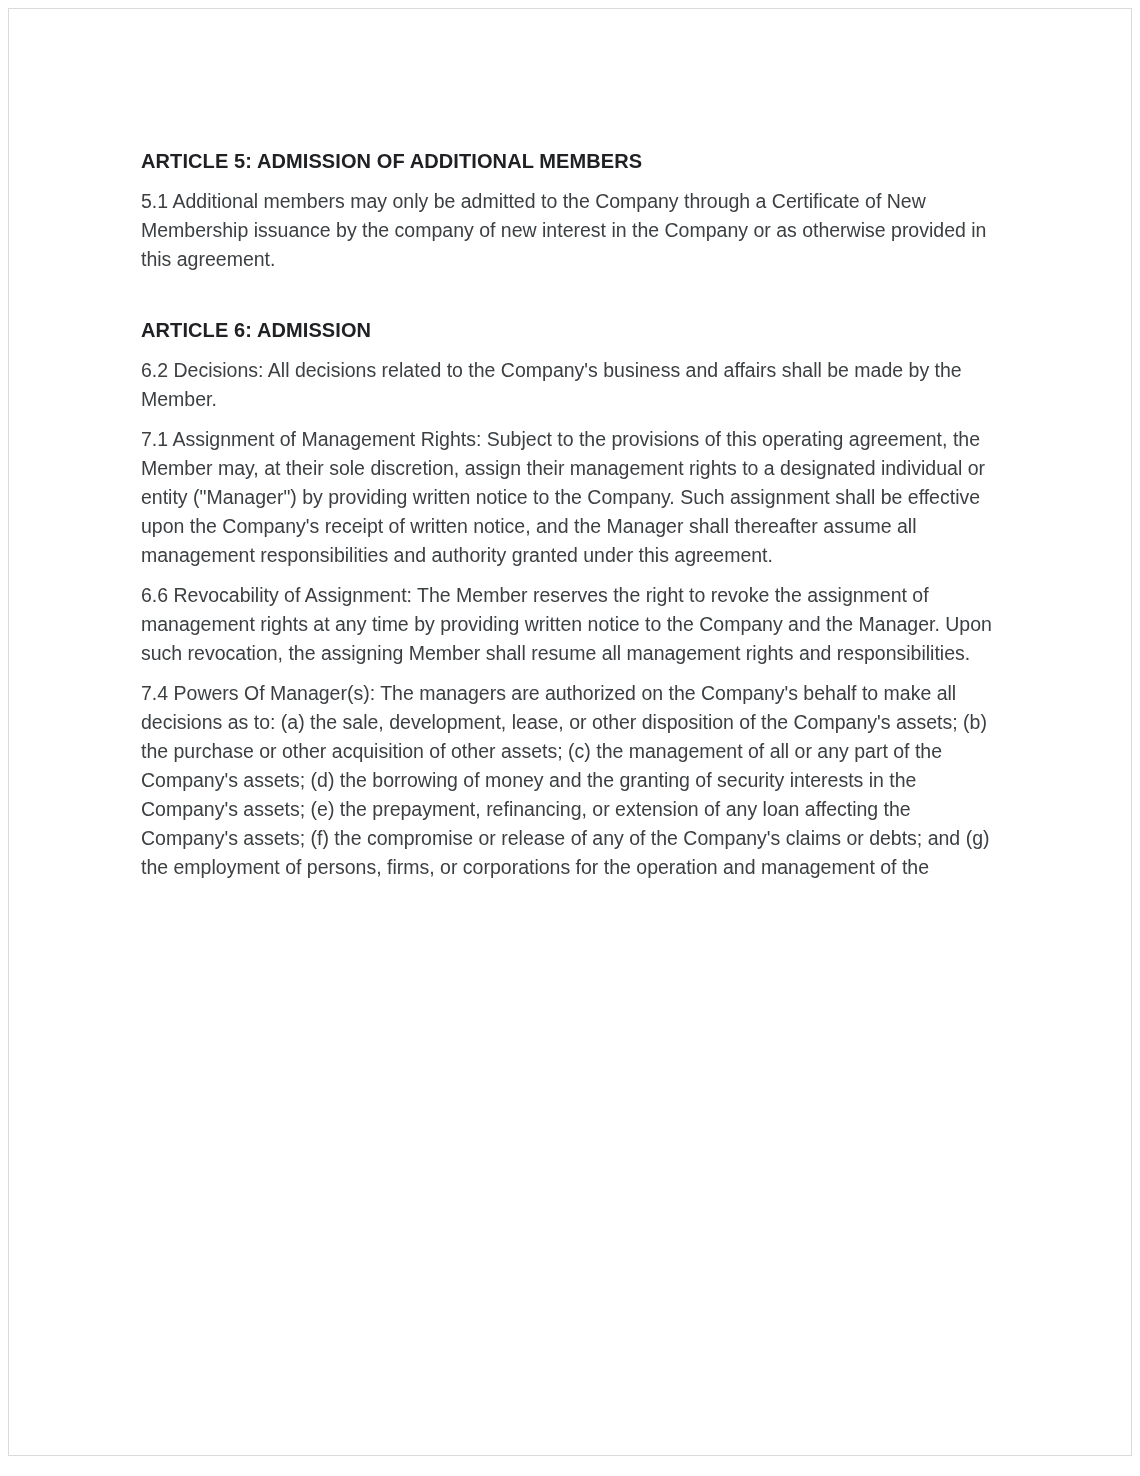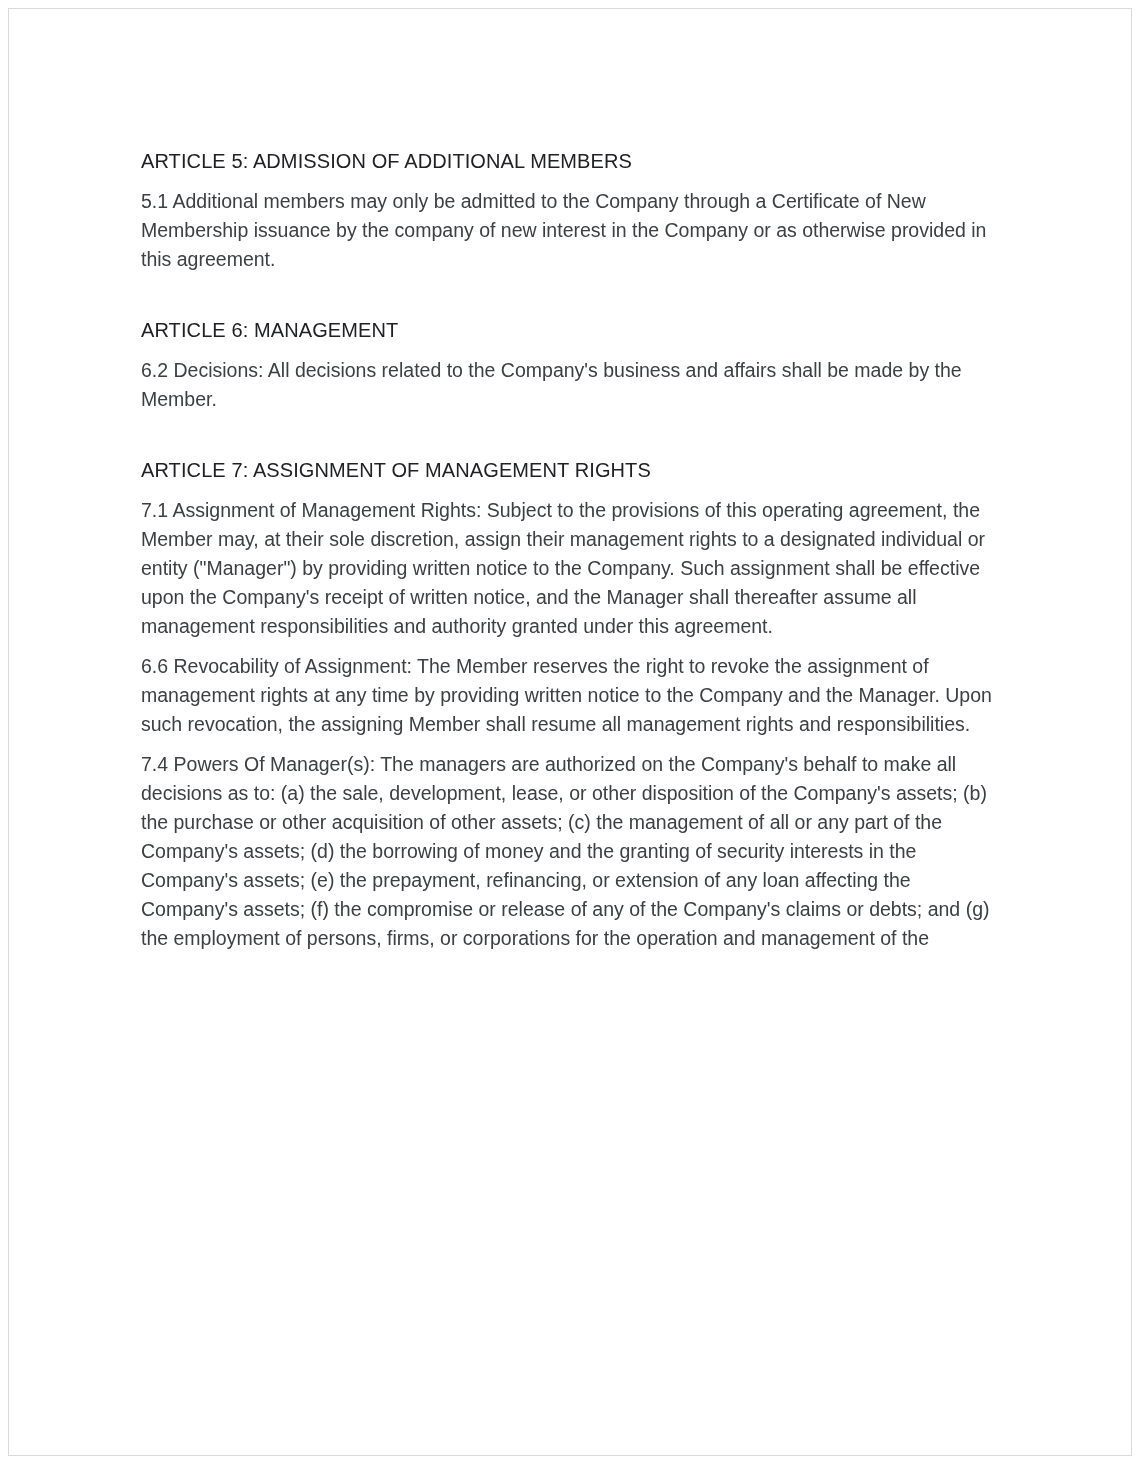--- a/index.html
+++ b/index.html
@@ -26,21 +26,21 @@
   .content {
     box-sizing: border-box;
     padding: 138px 132px 0 132px;
     color: #3c4043;
     font-size: 19.5px;
     line-height: 29px;
   }
   .content h2 {
     font-size: 20px;
     line-height: 29px;
-    font-weight: 400;
+    font-weight: 700;
     color: #202124;
     margin: 42px 0 0 0;
     letter-spacing: 0.1px;
   }
   .content h2:first-child {
     margin-top: 0;
   }
   .content p {
     margin: 11px 0 0 0;
   }
@@ -48,23 +48,22 @@
 </head>
 <body>
 
 <div class="viewport">
   <div class="page">
     <div class="content">
 
       <h2>ARTICLE 5: ADMISSION OF ADDITIONAL MEMBERS</h2>
       <p>5.1 Additional members may only be admitted to the Company through a Certificate of New Membership issuance by the company of new interest in the Company or as otherwise provided in this agreement.</p>
 
-      <h2>ARTICLE 6: MANAGEMENT</h2>
+      <h2>ARTICLE 6: ADMISSION</h2>
       <p>6.2 Decisions: All decisions related to the Company's business and affairs shall be made by the Member.</p>
 
-      <h2>ARTICLE 7: ASSIGNMENT OF MANAGEMENT RIGHTS</h2>
       <p>7.1 Assignment of Management Rights: Subject to the provisions of this operating agreement, the Member may, at their sole discretion, assign their management rights to a designated individual or entity ("Manager") by providing written notice to the Company. Such assignment shall be effective upon the Company's receipt of written notice, and the Manager shall thereafter assume all management responsibilities and authority granted under this agreement.</p>
       <p>6.6 Revocability of Assignment: The Member reserves the right to revoke the assignment of management rights at any time by providing written notice to the Company and the Manager. Upon such revocation, the assigning Member shall resume all management rights and responsibilities.</p>
       <p>7.4 Powers Of Manager(s): The managers are authorized on the Company's behalf to make all decisions as to: (a) the sale, development, lease, or other disposition of the Company's assets; (b) the purchase or other acquisition of other assets; (c) the management of all or any part of the Company's assets; (d) the borrowing of money and the granting of security interests in the Company's assets; (e) the prepayment, refinancing, or extension of any loan affecting the Company's assets; (f) the compromise or release of any of the Company's claims or debts; and (g) the employment of persons, firms, or corporations for the operation and management of the</p>
 
     </div>
   </div>
 </div>
 
 </body></html>

